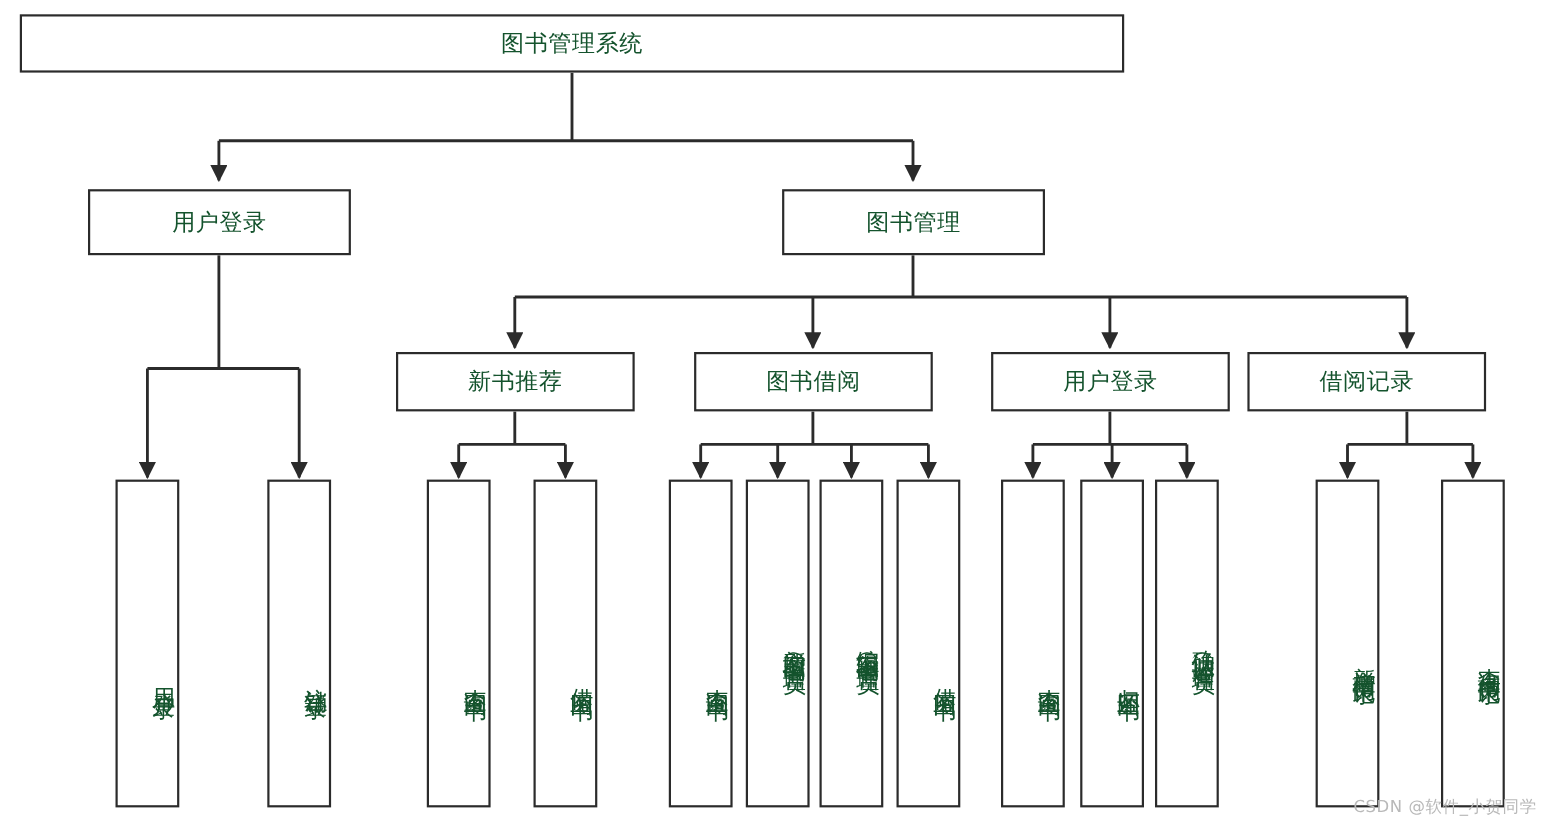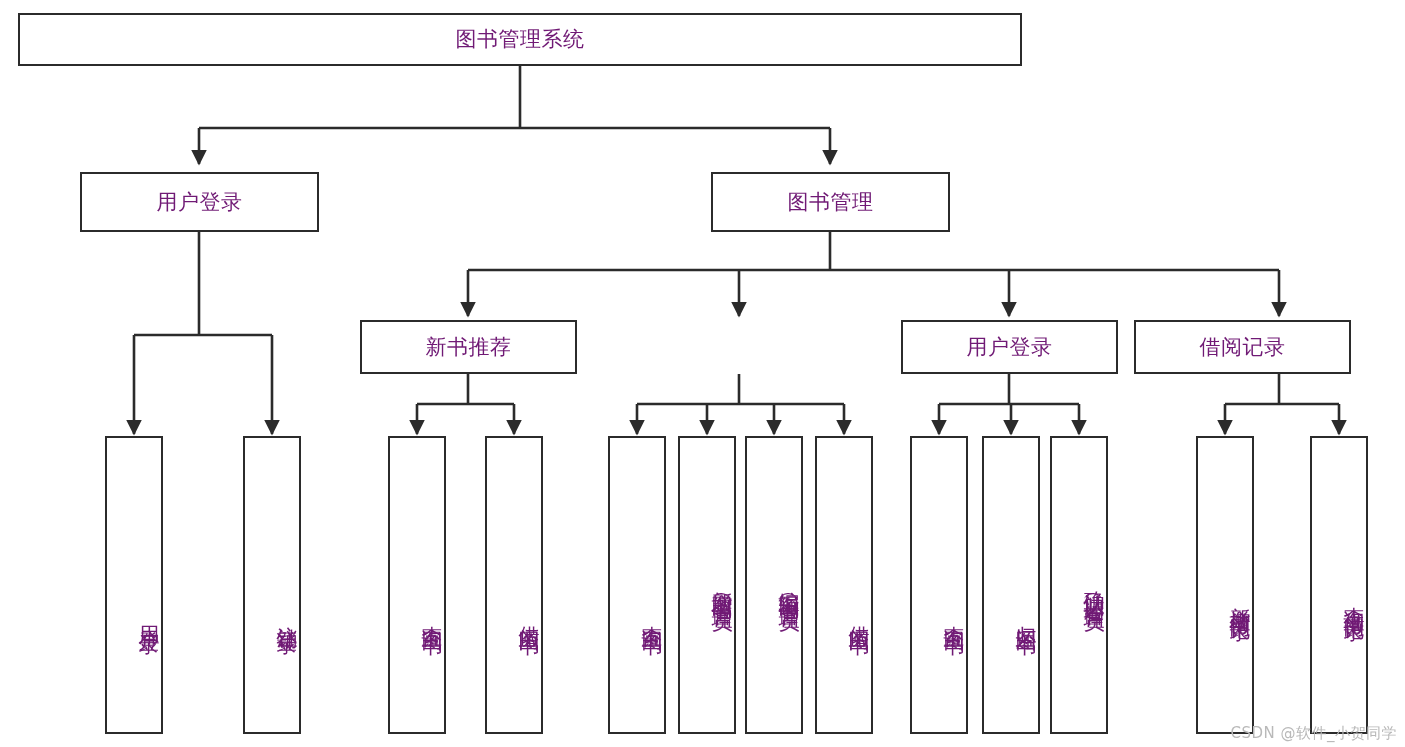--- a/index.html
+++ b/index.html
@@ -27,21 +27,21 @@
     pointer-events: none;
   }
   .node {
     position: absolute;
     box-sizing: border-box;
     background: #ffffff;
     border: 2px solid #2b2b2b;
     display: flex;
     align-items: center;
     justify-content: center;
-    color: #701a75;
+    color: #14532d;
     line-height: 1.18;
   }
   .node.horiz {
     font-size: 21px;
     letter-spacing: 0.5px;
     text-align: center;
   }
   .node.vert {
     font-size: 21px;
     writing-mode: vertical-rl;
@@ -128,20 +128,23 @@
   <div class="node horiz" style="left:80px; top:172px; width:239px; height:60px;">
     <span class="node-label">用户登录</span>
   </div>
   <div class="node horiz" style="left:711px; top:172px; width:239px; height:60px;">
     <span class="node-label">图书管理</span>
   </div>
 
   <div class="node horiz" style="left:360px; top:320px; width:217px; height:54px;">
     <span class="node-label">新书推荐</span>
   </div>
+  <div class="node horiz" style="left:631px; top:320px; width:217px; height:54px;">
+    <span class="node-label">图书借阅</span>
+  </div>
   <div class="node horiz" style="left:901px; top:320px; width:217px; height:54px;">
     <span class="node-label">用户登录</span>
   </div>
   <div class="node horiz" style="left:1134px; top:320px; width:217px; height:54px;">
     <span class="node-label">借阅记录</span>
   </div>
 
   <div class="node vert" style="left:105px; top:436px; width:58px; height:298px; padding-top:60px;">
     <span class="node-label">用户登录</span>
   </div>

